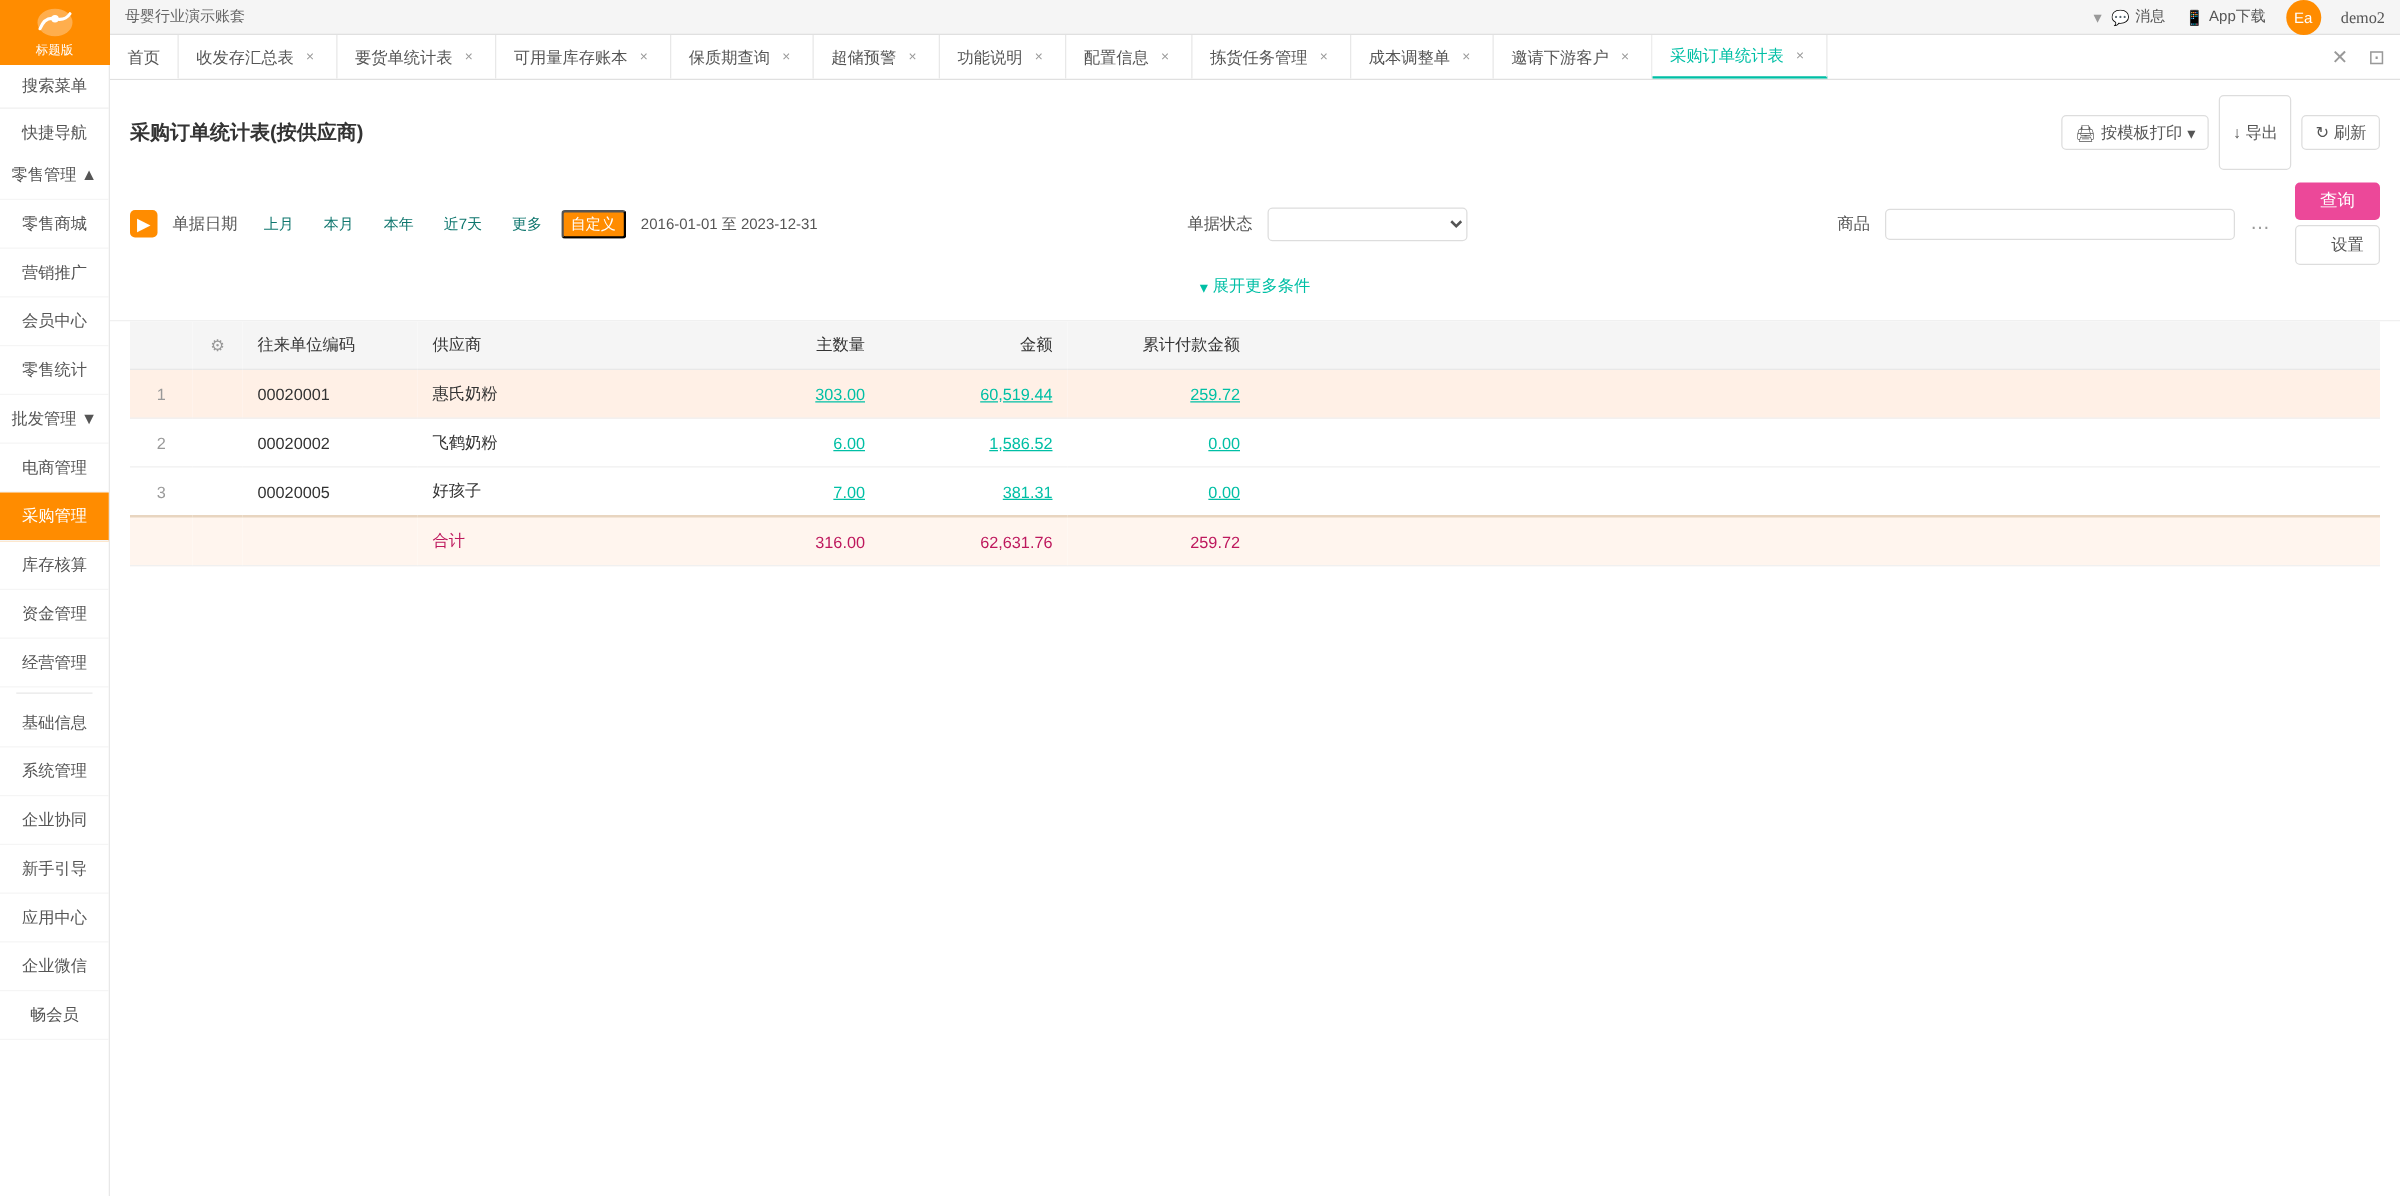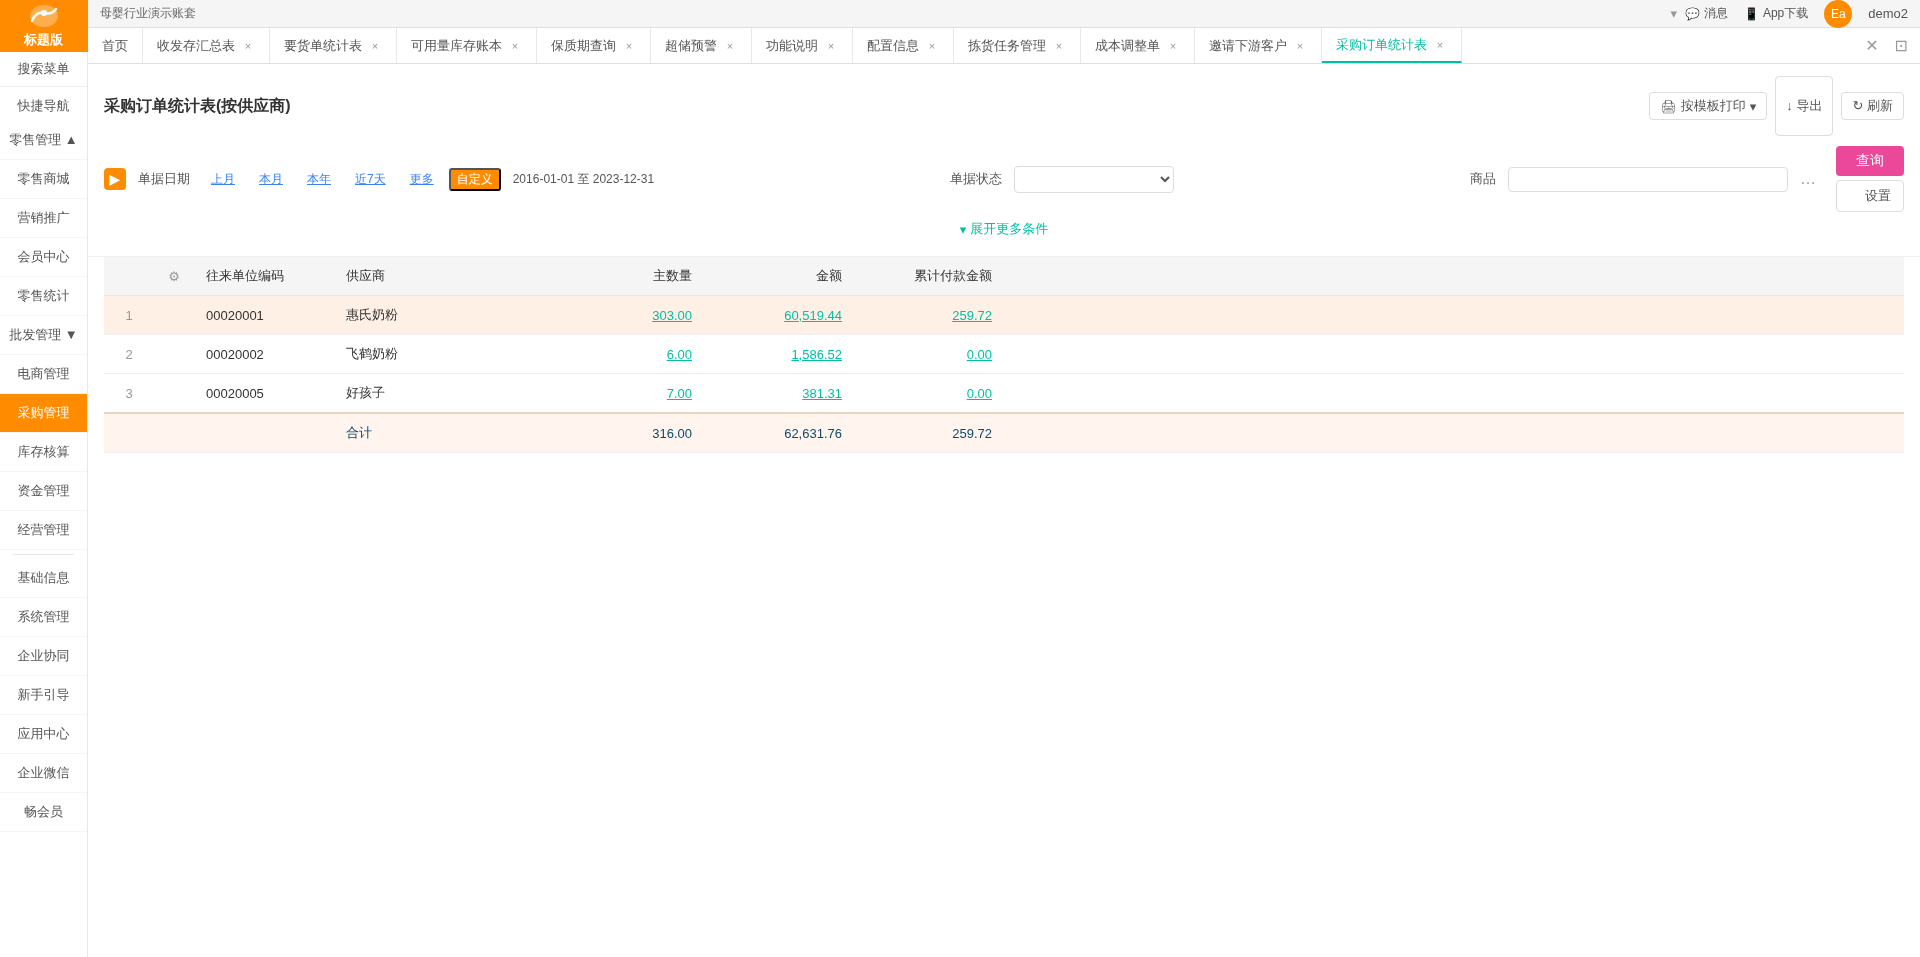--- a/index.html
+++ b/index.html
@@ -2,21 +2,21 @@
 <html><head>
   <meta charset="utf-8">
   <style>
     * { margin: 0; padding: 0; box-sizing: border-box; }
     body { font-family: 'Microsoft YaHei', SimHei, Arial, sans-serif; font-size: 13px; background: #f5f5f5; width: 1920px; height: 957px; overflow: hidden; display: flex; }
 
     
     .sidebar { width: 88px; background: #fff; border-right: 1px solid #e8e8e8; display: flex; flex-direction: column; align-items: center; height: 957px; flex-shrink: 0; }
     .sidebar-logo { width: 88px; height: 52px; background: #ff8c00; display: flex; align-items: center; justify-content: center; flex-direction: column; cursor: pointer; }
     .sidebar-logo .logo-icon { width: 32px; height: 26px; }
-    .sidebar-logo .logo-text { color: white; font-size: 13px; margin-top: 2px; font-weight: bold; }
+    .sidebar-logo .logo-text { color: white; font-size: 10px; margin-top: 2px; }
     .sidebar-search { padding: 8px 0; width: 100%; text-align: center; color: #555; font-size: 13px; cursor: pointer; border-bottom: 1px solid #f0f0f0; }
     .sidebar-nav-label { color: #555; font-size: 13px; padding: 10px 0 6px; width: 100%; text-align: center; cursor: pointer; }
     .sidebar-item { width: 100%; padding: 10px 0; text-align: center; color: #555; font-size: 13px; cursor: pointer; border-bottom: 1px solid #f5f5f5; }
     .sidebar-item.active { background: #ff8c00; color: #fff; }
     .sidebar-divider { width: 70%; border: none; border-top: 1px solid #e8e8e8; margin: 4px auto; }
 
     
     .main { flex: 1; display: flex; flex-direction: column; height: 957px; overflow: hidden; }
 
     
@@ -45,21 +45,21 @@
     .btn-template { background: #fff; border: 1px solid #ddd; border-radius: 4px; padding: 4px 10px; font-size: 13px; color: #555; cursor: pointer; display: flex; align-items: center; gap: 4px; }
     .btn-export { background: #fff; border: 1px solid #ddd; border-radius: 4px; padding: 20px 10px; font-size: 13px; color: #555; cursor: pointer; }
     .btn-refresh { background: #fff; border: 1px solid #ddd; border-radius: 4px; padding: 4px 10px; font-size: 13px; color: #555; cursor: pointer; }
 
     
     .filter-area { padding: 10px 16px; background: #fff; border-bottom: 1px solid #f0f0f0; }
     .filter-row { display: flex; align-items: center; gap: 12px; flex-wrap: wrap; }
     .filter-toggle { width: 22px; height: 22px; background: #ff8c00; border-radius: 4px; display: flex; align-items: center; justify-content: center; cursor: pointer; color: white; font-size: 14px; flex-shrink: 0; }
     .filter-label { color: #555; font-size: 13px; white-space: nowrap; }
     .filter-quick-btns { display: flex; gap: 6px; align-items: center; }
-    .quick-btn { padding: 2px 8px; border-radius: 3px; font-size: 12px; cursor: pointer; background: #fff; border: 1px solid transparent; color: #3b82f6; text-decoration: underline; }
+    .quick-btn { padding: 2px 8px; border-radius: 3px; font-size: 12px; cursor: pointer; background: #fff; border: 1px solid transparent; color: #0f766e; }
     .custom-btn { padding: 1px 6px; border-radius: 3px; font-size: 12px; background: #ff8c00; color: white; cursor: pointer; }
     .date-range { color: #555; font-size: 12px; }
     .filter-select { border: 1px solid #ddd; border-radius: 4px; padding: 4px 8px; font-size: 13px; color: #555; background: #fff; min-width: 160px; cursor: pointer; }
     .filter-input { border: 1px solid #ddd; border-radius: 4px; padding: 4px 8px; font-size: 13px; color: #555; background: #fff; min-width: 200px; }
     .filter-more { border: none; background: none; color: #00bfa5; font-size: 13px; cursor: pointer; display: flex; align-items: center; gap: 4px; }
     .btn-search { background: #ec4899; color: white; border: none; border-radius: 4px; padding: 6px 20px; font-size: 14px; cursor: pointer; }
     .btn-settings { background: #fff; border: 1px solid #ddd; border-radius: 4px; padding: 6px 12px; font-size: 13px; color: #555; cursor: pointer; text-align: right; }
     .expand-row { display: flex; justify-content: center; padding: 8px 0; }
 
     
@@ -73,21 +73,21 @@
     .col-code { width: 140px; }
     .col-supplier { width: 250px; }
     .col-qty { width: 120px; text-align: right; }
     .col-amount { width: 150px; text-align: right; }
     .col-paid { width: 150px; text-align: right; }
     td.numeric { text-align: right; }
     .link-text { color: #00bfa5; text-decoration: underline; cursor: pointer; }
 
     
     .summary-row { background: #fff5ee; border-top: 2px solid #e8d5c0; }
-    .summary-row td { font-weight: normal; color: #0c4a6e; padding: 10px 12px; }
+    .summary-row td { font-weight: normal; color: #be185d; padding: 10px 12px; }
 
     
     ::-webkit-scrollbar { width: 6px; height: 6px; }
     ::-webkit-scrollbar-track { background: #f1f1f1; }
     ::-webkit-scrollbar-thumb { background: #ccc; border-radius: 3px; }
 
     
     .user-avatar { width: 28px; height: 28px; border-radius: 50%; background: #ff8c00; display: flex; align-items: center; justify-content: center; color: white; font-size: 12px; cursor: pointer; }
   </style>
 </head>
@@ -178,21 +178,21 @@
         <span>💬</span>
         <span>消息</span>
       </div>
       <div class="topbar-btn">
         <span>📱</span>
         <span>App下载</span>
       </div>
       <div class="user-avatar">
         <span>Ea</span>
       </div>
-      <span style="color:#555;font-size:13px;">demo2</span>
+      <span style="color:#555;font-size:13px;font-family:Liberation Serif, serif;">demo2</span>
     </div>
   </div>
 
   <div class="nav-tabs">
     <div class="nav-tab home">
       <span>首页</span>
     </div>
     <div class="nav-tab">
       <span>收发存汇总表</span>
       <span class="close-btn">×</span>

